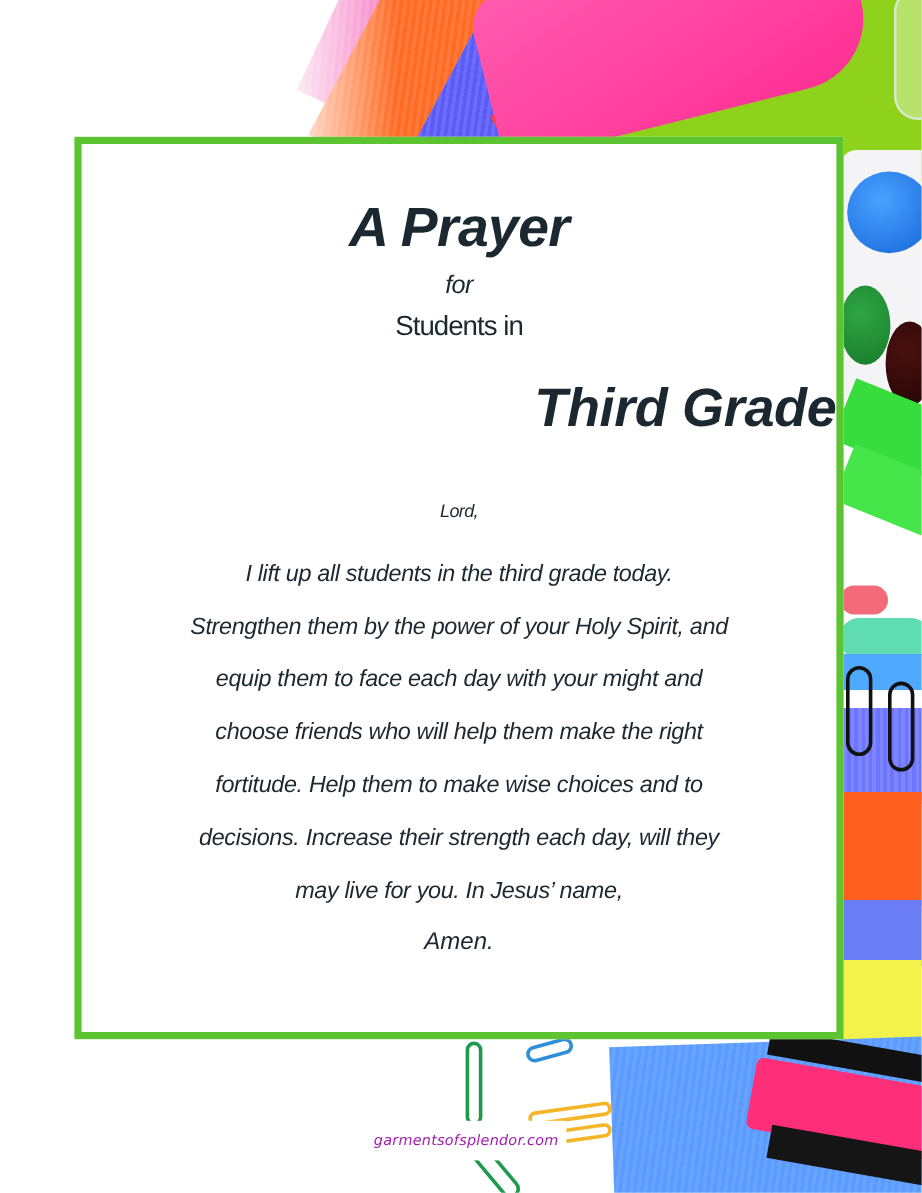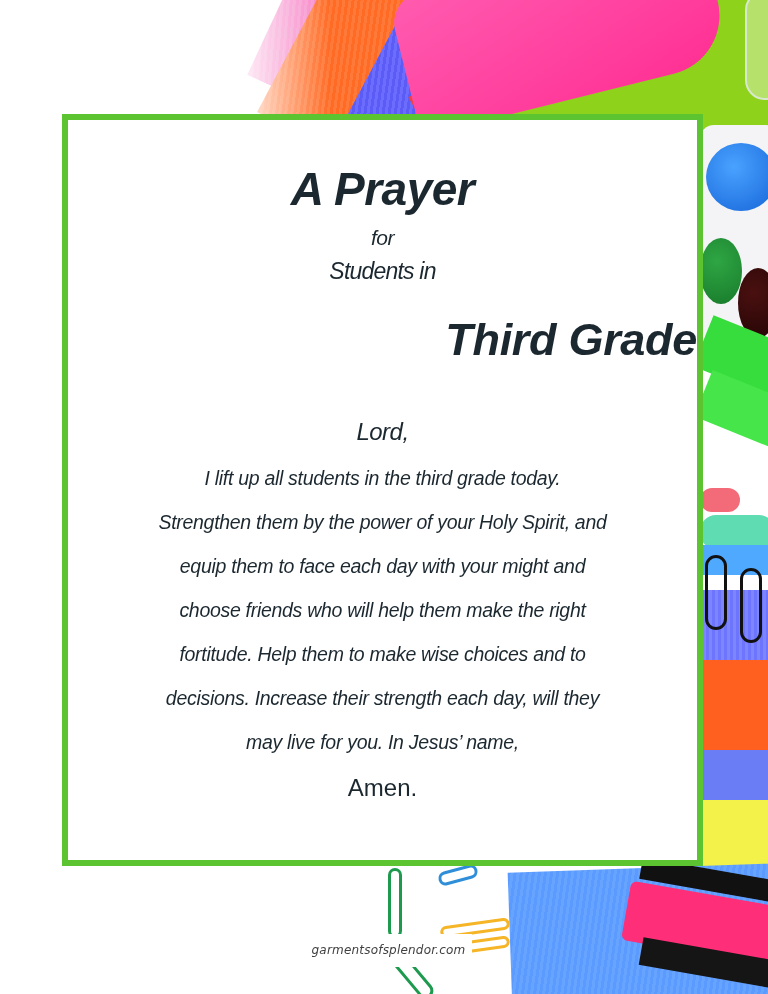--- a/index.html
+++ b/index.html
@@ -53,36 +53,36 @@
     .card {
       position: absolute; left: 62px; top: 114px; width: 641px; height: 752px;
       background: #ffffff; border: 6px solid #5cc431;
       text-align: center; color: #1c2830;
     }
     .title {
       position: absolute; left: 0; right: 0; top: 42px;
       font-size: 46px; font-weight: bold; font-style: italic; letter-spacing: -0.5px;
     }
     .sub1 { position: absolute; left: 0; right: 0; top: 106px; font-size: 21px; font-style: italic; letter-spacing: -0.5px; }
-    .sub2 { position: absolute; left: 0; right: 0; top: 138px; font-size: 23px; font-style: italic; letter-spacing: -0.8px; }
+    .sub2 { position: absolute; left: 0; right: 0; top: 138px; font-size: 23px; letter-spacing: -0.8px; }
     .grade {
       position: absolute; left: 0; right: 0; top: 194px;
       font-size: 45px; font-weight: bold; font-style: italic; letter-spacing: -0.3px; text-align: right;
     }
-    .greeting { position: absolute; left: 0; right: 0; top: 298px; font-size: 24px; font-style: italic; letter-spacing: -0.5px; }
+    .greeting { position: absolute; left: 0; right: 0; top: 298px; font-size: 15px; font-style: italic; letter-spacing: -0.5px; }
     .body-lines { position: absolute; left: 0; right: 0; top: 343px; }
     .body-line {
       display: block; height: 44px; line-height: 30px;
       font-size: 19.5px; font-style: italic; letter-spacing: -0.3px; white-space: nowrap;
     }
-    .closing { position: absolute; left: 0; right: 0; top: 654px; font-size: 24px; }
+    .closing { position: absolute; left: 0; right: 0; top: 654px; font-size: 20px; font-style: italic; }
 
     .watermark {
       position: absolute; left: 305px; top: 934px; width: 167px; height: 33px;
-      background: #ffffff; color: #404040;
+      background: #ffffff; color: #a21caf;
       font-family: "DejaVu Sans", sans-serif; font-size: 12px; font-style: italic;
       line-height: 33px; text-align: center; letter-spacing: 0.2px;
     }
   </style>
 </head>
 <body>
 
 <div class="bg">
   <div class="shape green-board"></div>
   <div class="shape nb-pink"></div>

